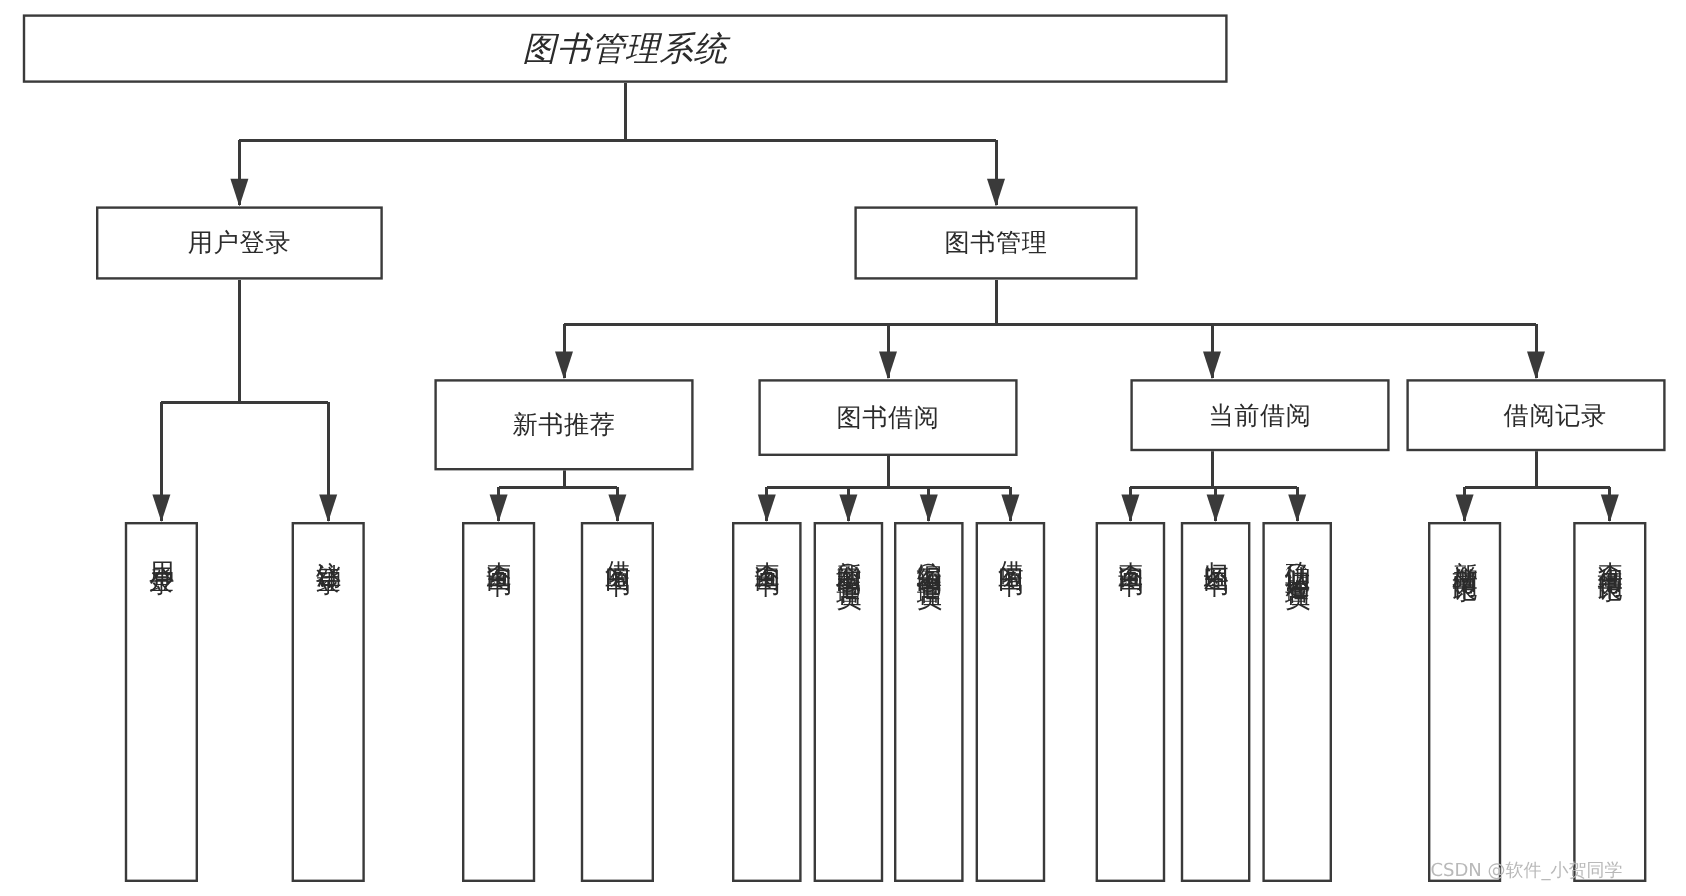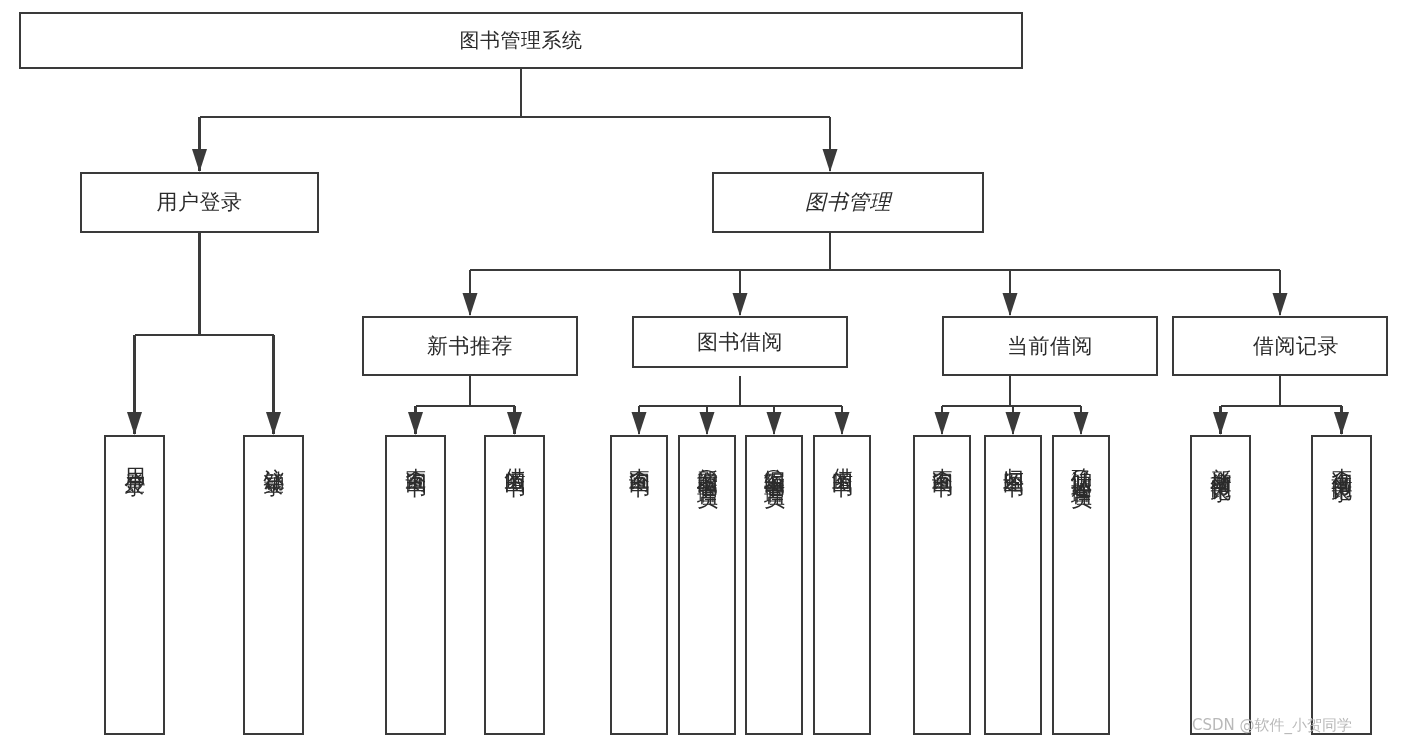--- a/index.html
+++ b/index.html
@@ -52,21 +52,21 @@
     justify-content: center;
     padding-top: 14px;
   }
   .node.vertical .label {
     writing-mode: vertical-rl;
     text-orientation: upright;
     font-size: 21px;
     letter-spacing: 3px;
     white-space: nowrap;
   }
-  .node.root .label { font-size: 20px; }
+  .node.root .label { font-size: 28px; font-style: italic; }
   #watermark {
     position: absolute;
     left: 1192px;
     top: 716px;
     font-size: 15px;
     color: #b9b9b9;
     white-space: nowrap;
     z-index: 5;
     font-family: "DejaVu Sans", "Liberation Sans", sans-serif;
   }
@@ -131,28 +131,28 @@
       <polygon points="1334,412 1349,412 1341.5,435" fill="#3a3a3a"></polygon>
     </svg>
 
   <div class="node horizontal root" style="left:19px;top:12px;width:1004px;height:57px;">
     <span class="label">图书管理系统</span>
   </div>
 
   <div class="node horizontal" style="left:80px;top:172px;width:239px;height:61px;">
     <span class="label">用户登录</span>
   </div>
-  <div class="node horizontal" style="left:712px;top:172px;width:272px;height:61px;font-style:italic;">
+  <div class="node horizontal" style="left:712px;top:172px;width:236px;height:61px;">
     <span class="label">图书管理</span>
   </div>
 
-  <div class="node horizontal" style="left:362px;top:316px;width:216px;height:60px;">
+  <div class="node horizontal" style="left:362px;top:316px;width:216px;height:76px;">
     <span class="label">新书推荐</span>
   </div>
-  <div class="node horizontal" style="left:632px;top:316px;width:216px;height:52px;">
+  <div class="node horizontal" style="left:632px;top:316px;width:216px;height:64px;">
     <span class="label">图书借阅</span>
   </div>
   <div class="node horizontal" style="left:902px;top:316px;width:216px;height:60px;margin-left:40px;">
     <span class="label">当前借阅</span>
   </div>
   <div class="node horizontal" style="left:1172px;top:316px;width:216px;height:60px;padding-left:32px;">
     <span class="label">借阅记录</span>
   </div>
 
   <div class="node vertical" style="left:104px;top:435px;width:61px;height:300px;">

